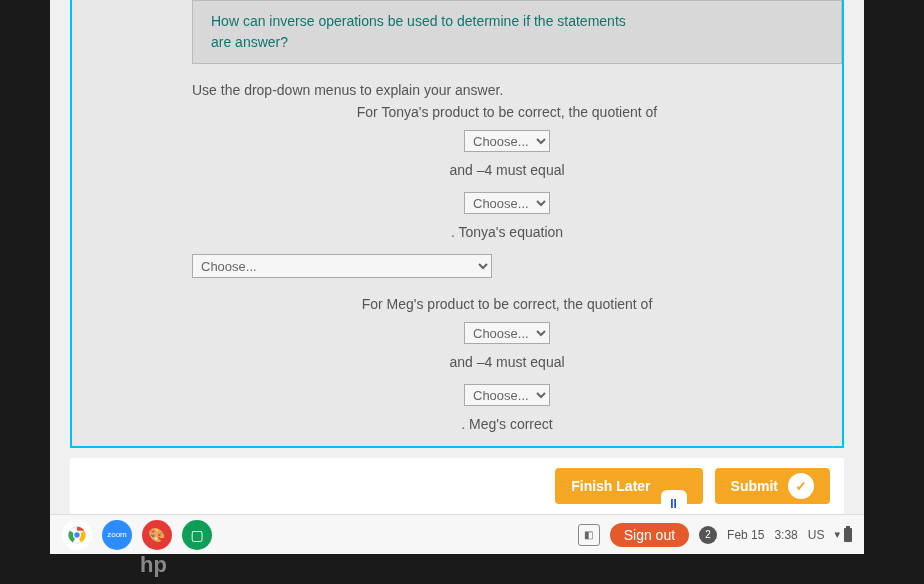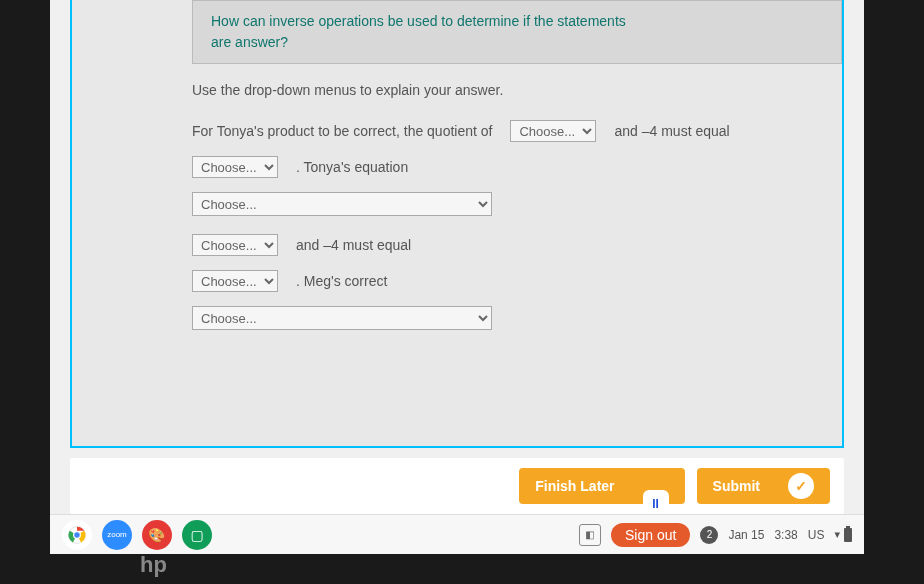--- a/index.html
+++ b/index.html
@@ -34,22 +34,22 @@
     margin: 0 0 18px 120px;
     color: #0f766e;
     font-size: 14px;
     line-height: 1.5;
   }
   .content {
     padding: 0 20px 10px 120px;
     color: #555;
     font-size: 14px;
   }
-  .instruction { margin-bottom: 22px; }
-  .line { margin-bottom: 14px; display: flex; align-items: center; flex-wrap: wrap; gap: 18px; }
+  .instruction { margin-bottom: 6px; }
+  .line { margin-bottom: 14px; display: flex; align-items: center; flex-wrap: wrap; gap: 10px; flex-direction: column; }
   .line span { white-space: nowrap; }
   select.inline {
     font-size: 13px;
     color: #666;
     background: #f6f6f6;
     border: 1px solid #aaa;
     padding: 2px 4px;
     height: 22px;
   }
   select.wide {
@@ -71,21 +71,21 @@
     display: flex;
     align-items: center;
     justify-content: flex-end;
     gap: 12px;
     padding: 0 14px;
     border-radius: 2px;
   }
   .btn {
     display: flex;
     align-items: center;
-    gap: 28px;
+    gap: 10px;
     background: #f5a623;
     color: #fff;
     font-weight: bold;
     font-size: 14px;
     border: none;
     padding: 8px 16px;
     height: 36px;
     border-radius: 4px;
     cursor: pointer;
   }
@@ -176,20 +176,21 @@
           </select>
           <span>. Tonya's equation</span>
         </div>
         <select class="wide">
           <option>Choose...</option>
         </select>
       </div>
 
       <div class="para-block">
         <div class="line">
+          <span>For Meg's product to be correct, the quotient of</span>
           <select class="inline">
             <option>Choose...</option>
           </select>
           <span>and –4 must equal</span>
         </div>
         <div class="line">
           <select class="inline">
             <option>Choose...</option>
           </select>
           <span>. Meg's correct</span>
@@ -226,21 +227,21 @@
         </svg>
     </div>
     <div class="task-icon zoom">zoom</div>
     <div class="task-icon paint">🎨</div>
     <div class="task-icon slides">▢</div>
   </div>
   <div class="task-right">
     <div class="square-icon">◧</div>
     <button class="signout-pill">Sign out</button>
     <div class="notif-badge">2</div>
-    <span>Jan 15</span>
+    <span>Feb 15</span>
     <span>3:38</span>
     <span>US</span>
     <div class="status-icons">
       <span>▾</span>
       <div class="battery"></div>
     </div>
   </div>
 </div>
 
 <div class="bezel-logo">hp</div>

